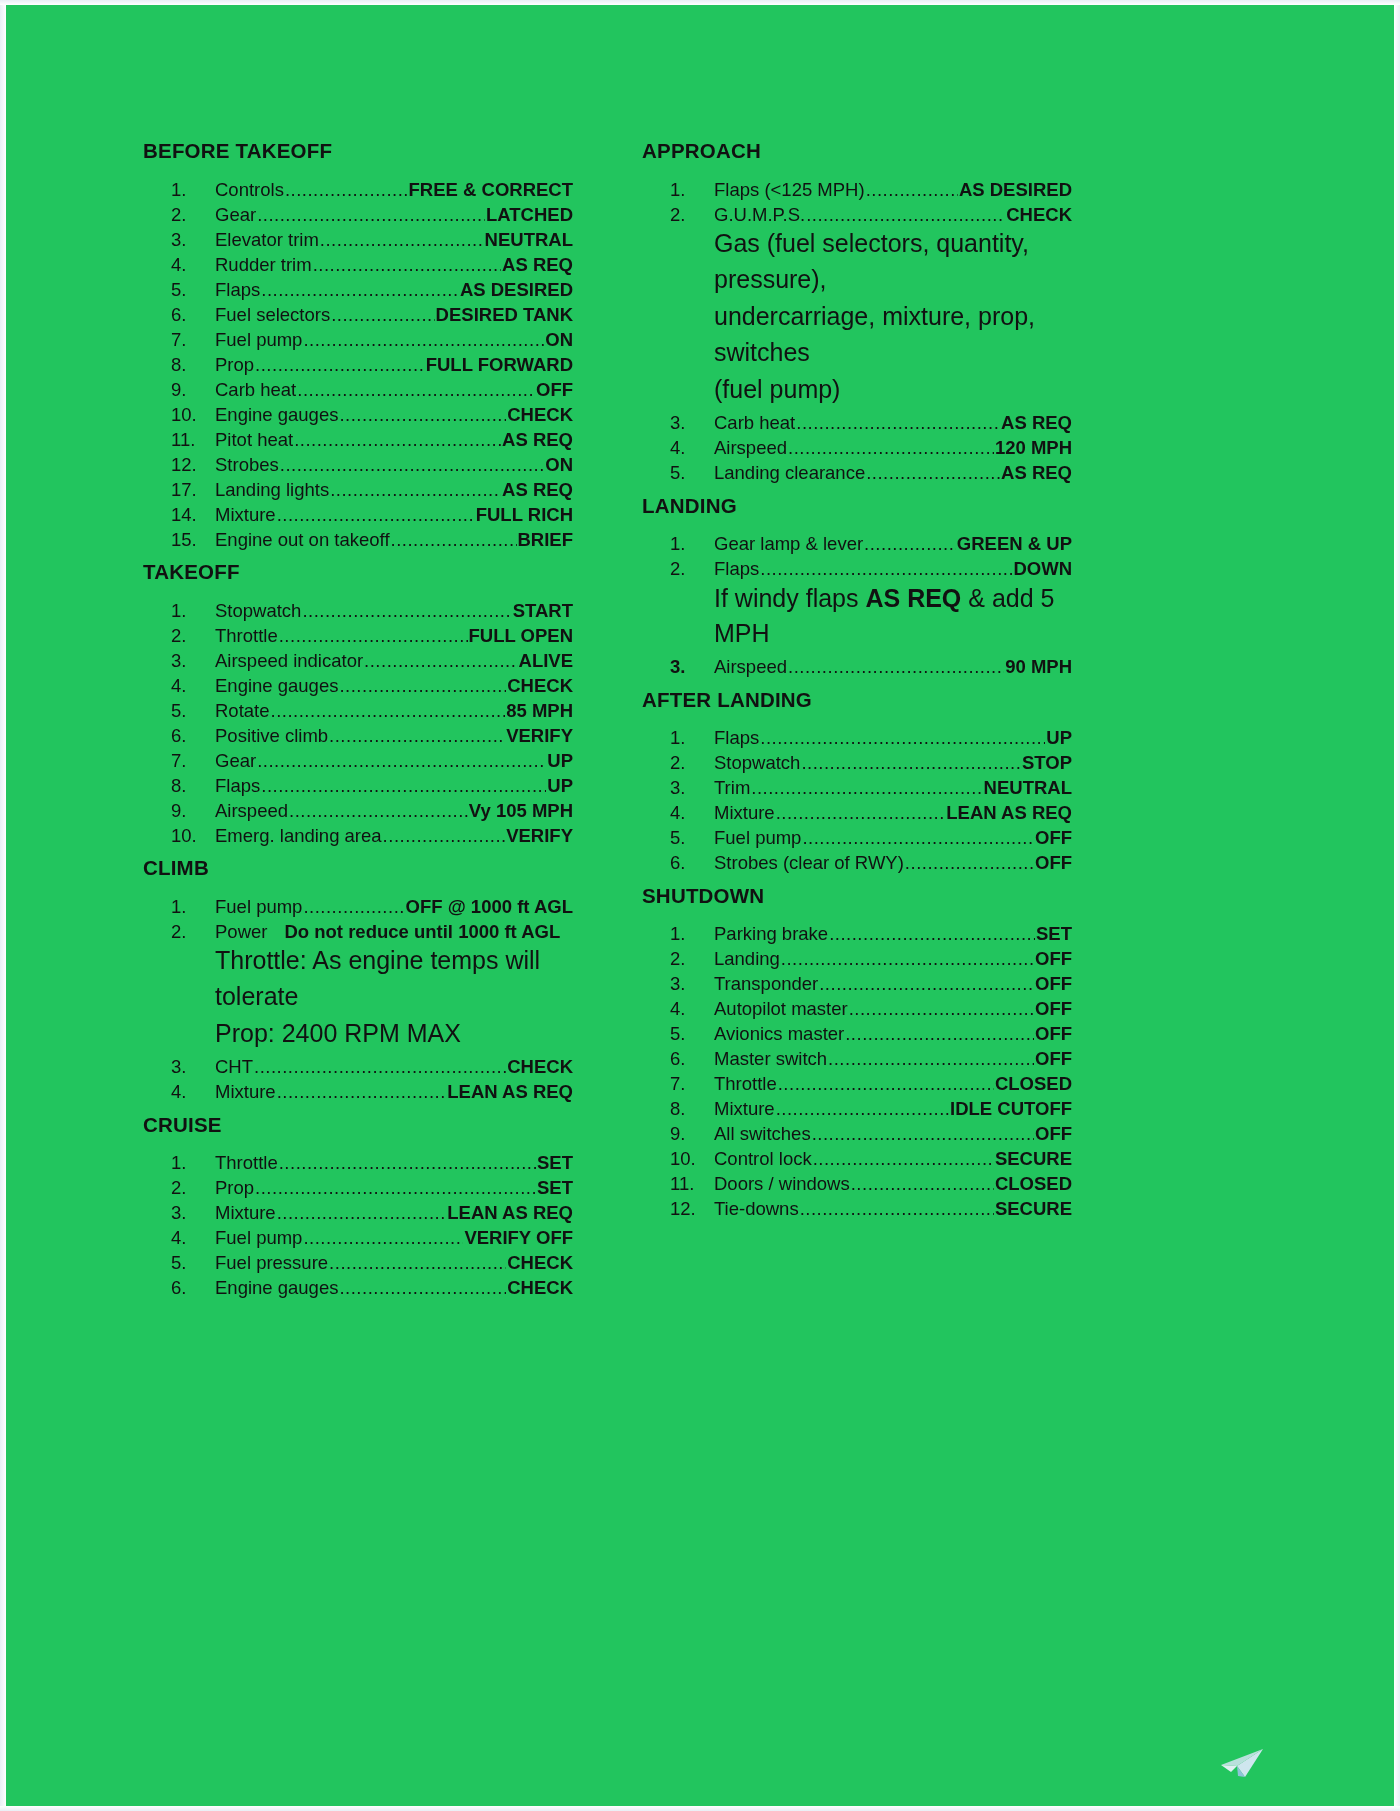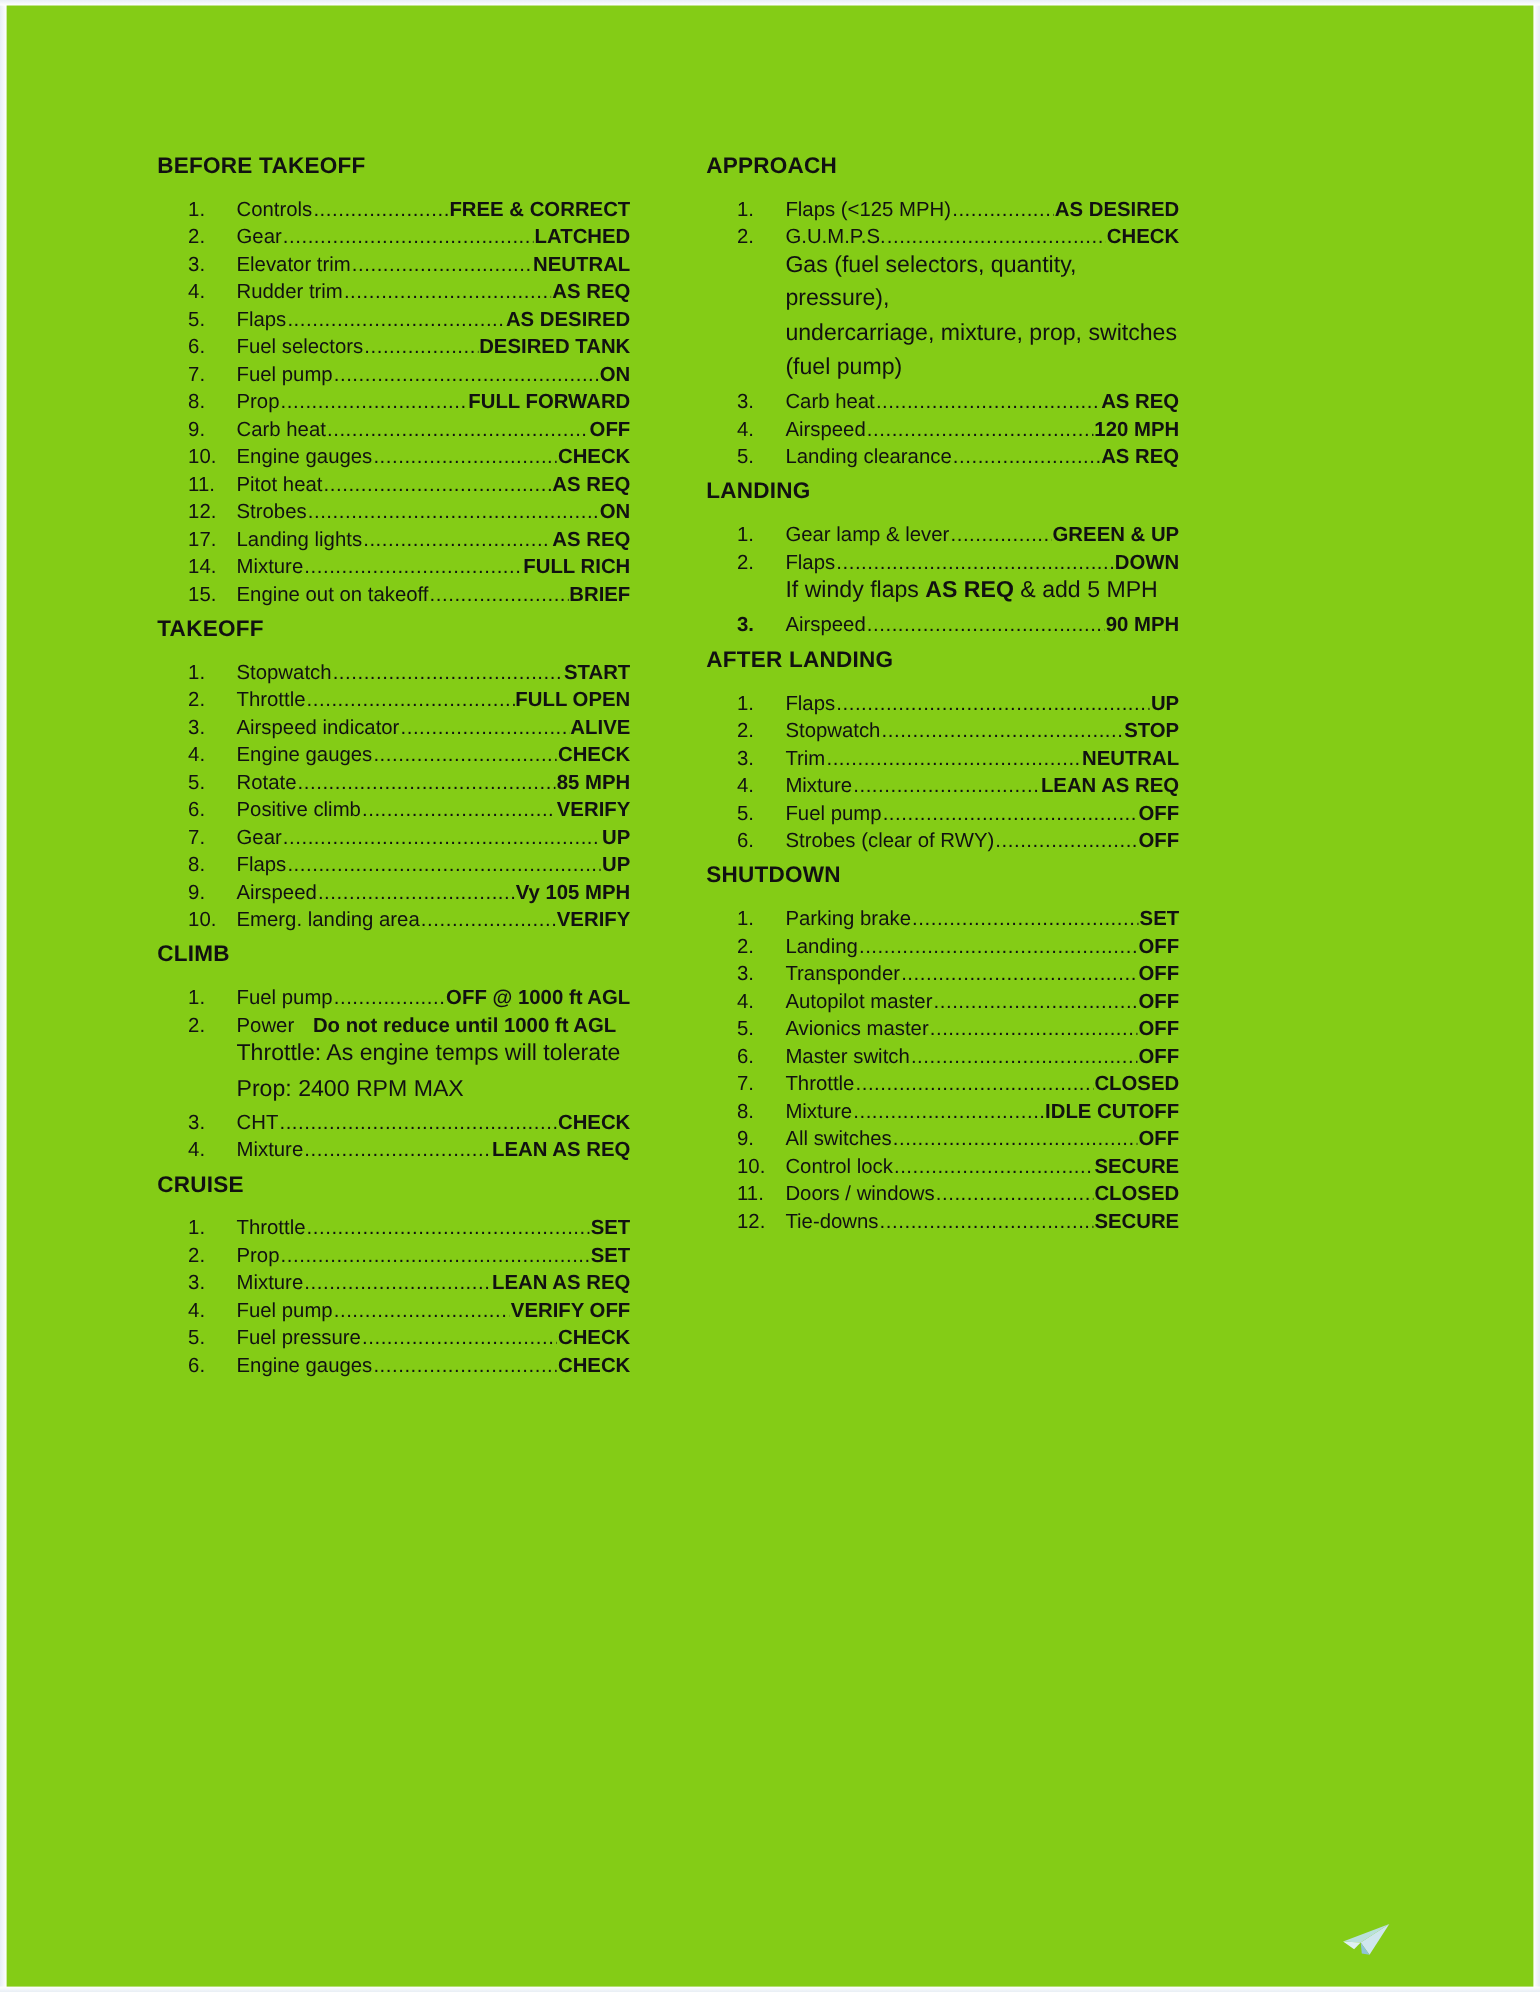--- a/index.html
+++ b/index.html
@@ -11,21 +11,21 @@
     width: 1400px;
     height: 1811px;
     position: relative;
     font-family: "Liberation Sans", sans-serif;
     color: #111111;
     overflow: hidden;
   }
   .page {
     position: absolute;
     inset: 0;
-    background: #84cc16;
+    background: #22c55e;
     box-sizing: border-box;
   }
   .edge-left {
     position: absolute;
     left: 0; top: 0; bottom: 0;
     width: 6px;
     background: linear-gradient(to right, #e8eef5, #ffffff);
   }
   .edge-right {
     position: absolute;
@@ -116,21 +116,21 @@
     min-width: 6px;
   }
   .value {
     flex: 0 0 auto;
     font-weight: bold;
     color: #111111;
     text-align: right;
   }
   .subline {
     padding-left: 0;
-    font-size: 21px;
+    font-size: 25px;
     line-height: 1.42;
     color: #111111;
     margin-top: 2px;
     white-space: normal;
   }
   .subline b { font-weight: bold; }
   li.item.bold-num .num { font-weight: bold; }
 
   .plane-icon {
     position: absolute;

